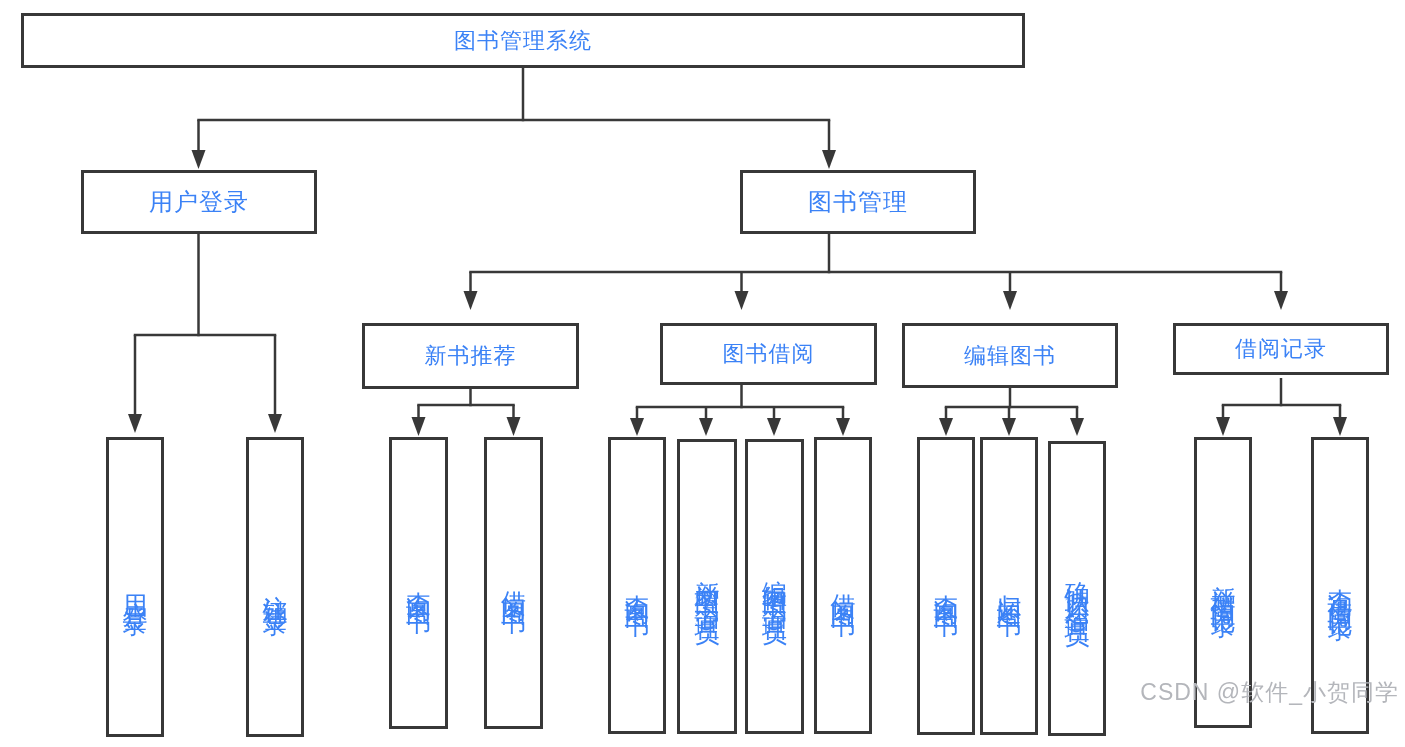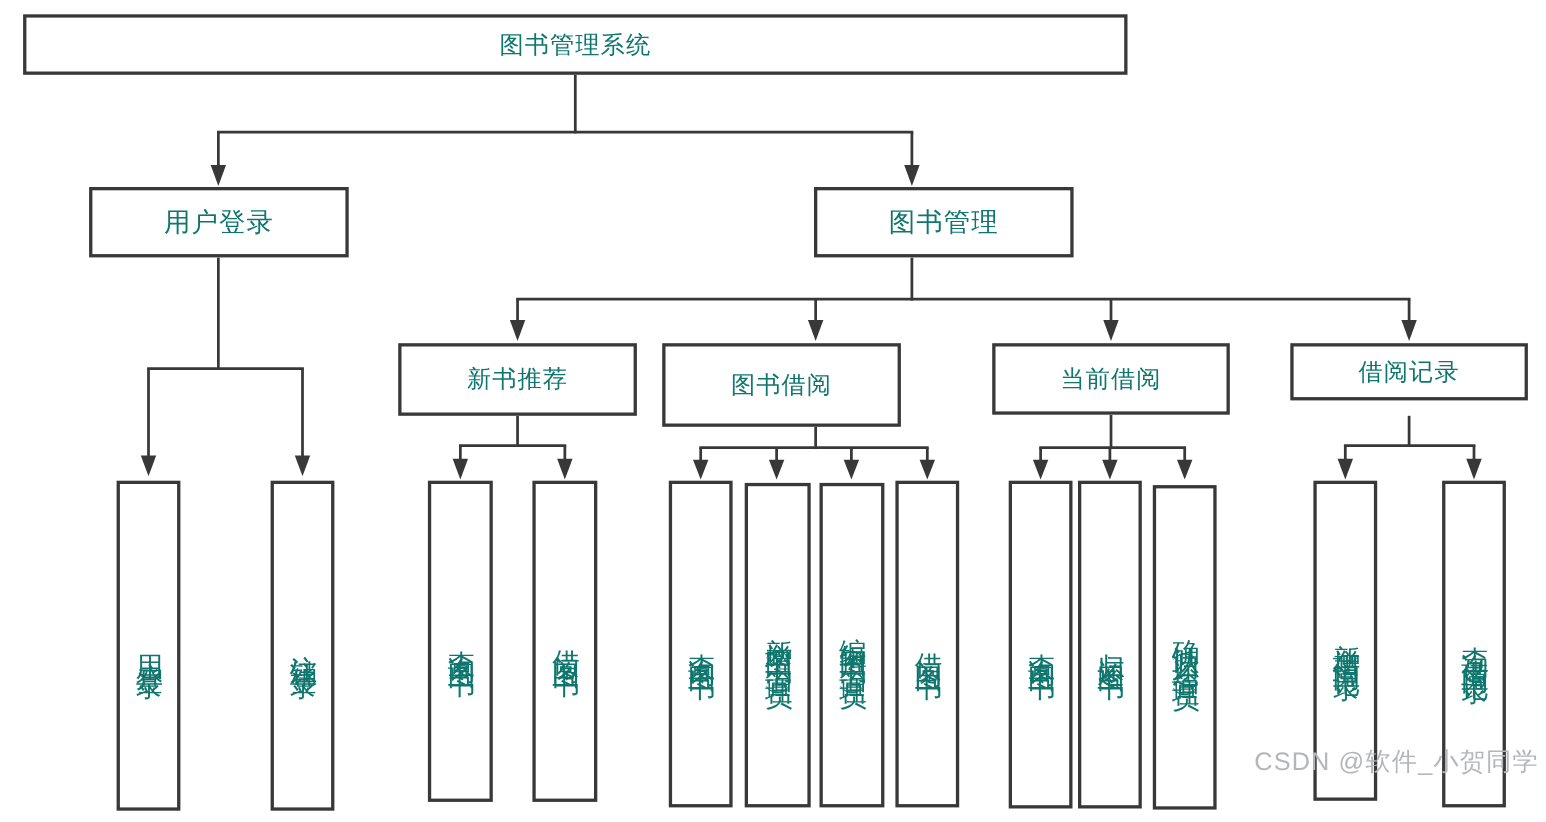--- a/index.html
+++ b/index.html
@@ -9,30 +9,30 @@
     background:#ffffff;
     font-family:"Liberation Sans", sans-serif;
     overflow:hidden;
   }
   .wires{position:absolute;left:0;top:0;z-index:1;}
   .node{
     position:absolute;
     box-sizing:border-box;
     background:#ffffff;
     border:3px solid #383838;
-    color:#0f766e;
+    color:#3b82f6;
     display:flex;
     align-items:center;
     justify-content:center;
     z-index:2;
     text-align:center;
   }
   .node-root{font-size:22px;letter-spacing:1px;}
   .node-l2{font-size:24px;letter-spacing:1px;}
-  .node-l3{font-size:22px;letter-spacing:1px;}
+  .node-l3{font-size:22px;letter-spacing:1px;margin-top:11px;}
   .vnode{font-size:25px;}
   .vnode .vtext{
     writing-mode:vertical-rl;
     text-orientation:mixed;
     letter-spacing:6px;
     line-height:1;
     white-space:nowrap;
   }
   .watermark{
     position:absolute;
@@ -115,22 +115,22 @@
       <polygon points="1333,417 1347,417 1340,436"></polygon>
     </g>
   </svg>
 
   <div class="node node-root" style="left:21px;top:13px;width:1004px;height:55px;">图书管理系统</div>
 
   <div class="node node-l2" style="left:81px;top:170px;width:236px;height:64px;">用户登录</div>
   <div class="node node-l2" style="left:740px;top:170px;width:236px;height:64px;">图书管理</div>
 
   <div class="node node-l3" style="left:362px;top:312px;width:217px;height:66px;">新书推荐</div>
-  <div class="node node-l3" style="left:602px;top:312px;width:217px;height:76px;">图书借阅</div>
-  <div class="node node-l3" style="left:902px;top:312px;width:216px;height:65px;">当前借阅</div>
+  <div class="node node-l3" style="left:660px;top:312px;width:217px;height:62px;">图书借阅</div>
+  <div class="node node-l3" style="left:902px;top:312px;width:216px;height:65px;">编辑图书</div>
   <div class="node node-l3" style="left:1173px;top:312px;width:216px;height:52px;">借阅记录</div>
 
   <div class="node vnode" style="left:106px;top:437px;width:58px;height:300px;">
     <span class="vtext">用户登录</span>
   </div>
   <div class="node vnode" style="left:246px;top:437px;width:58px;height:300px;">
     <span class="vtext">注销登录</span>
   </div>
 
   <div class="node vnode" style="left:389px;top:437px;width:59px;height:292px;">

